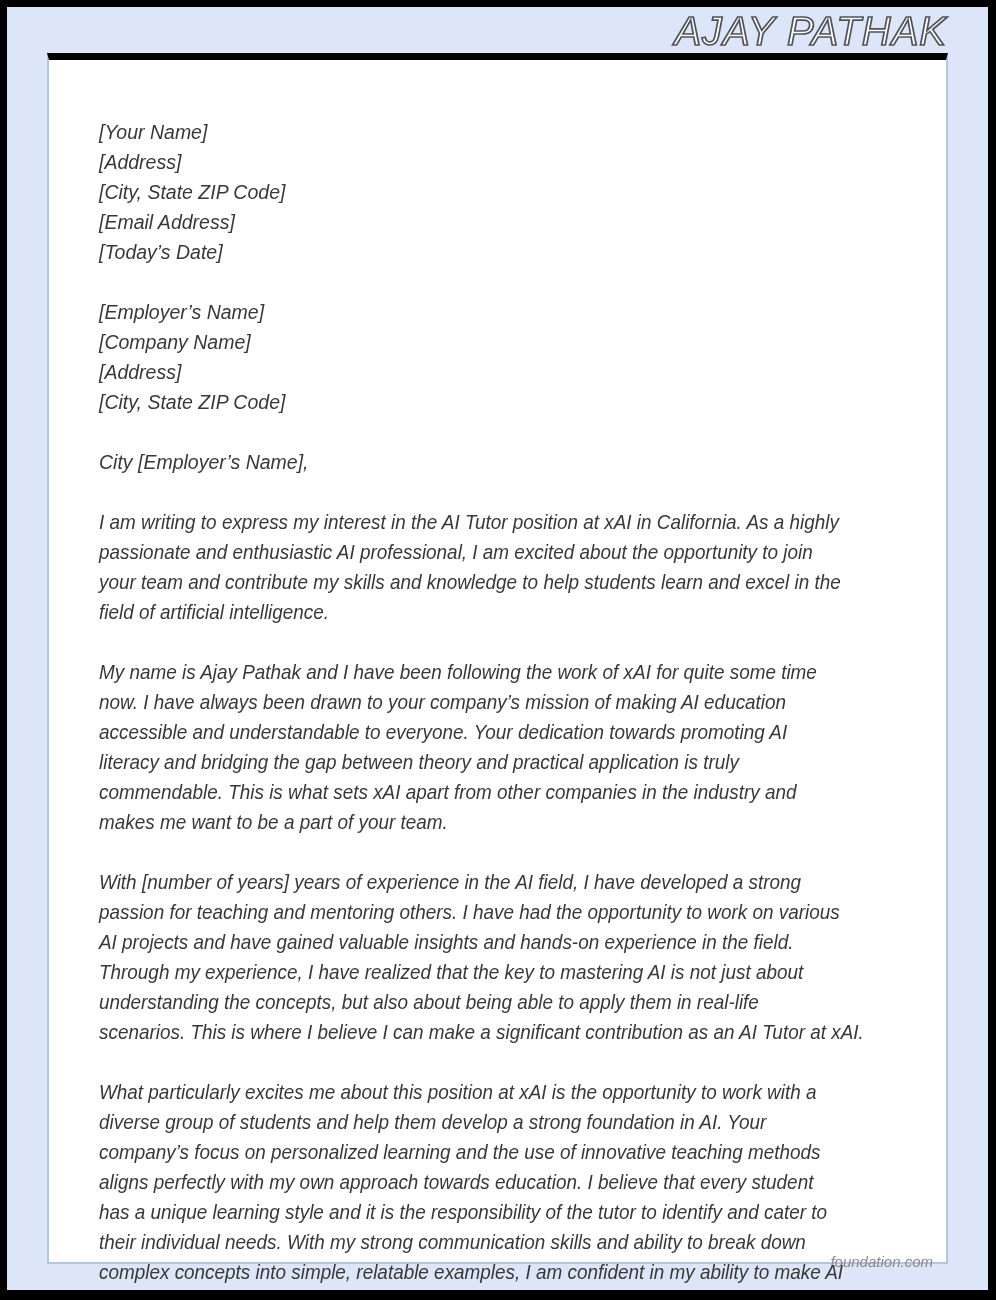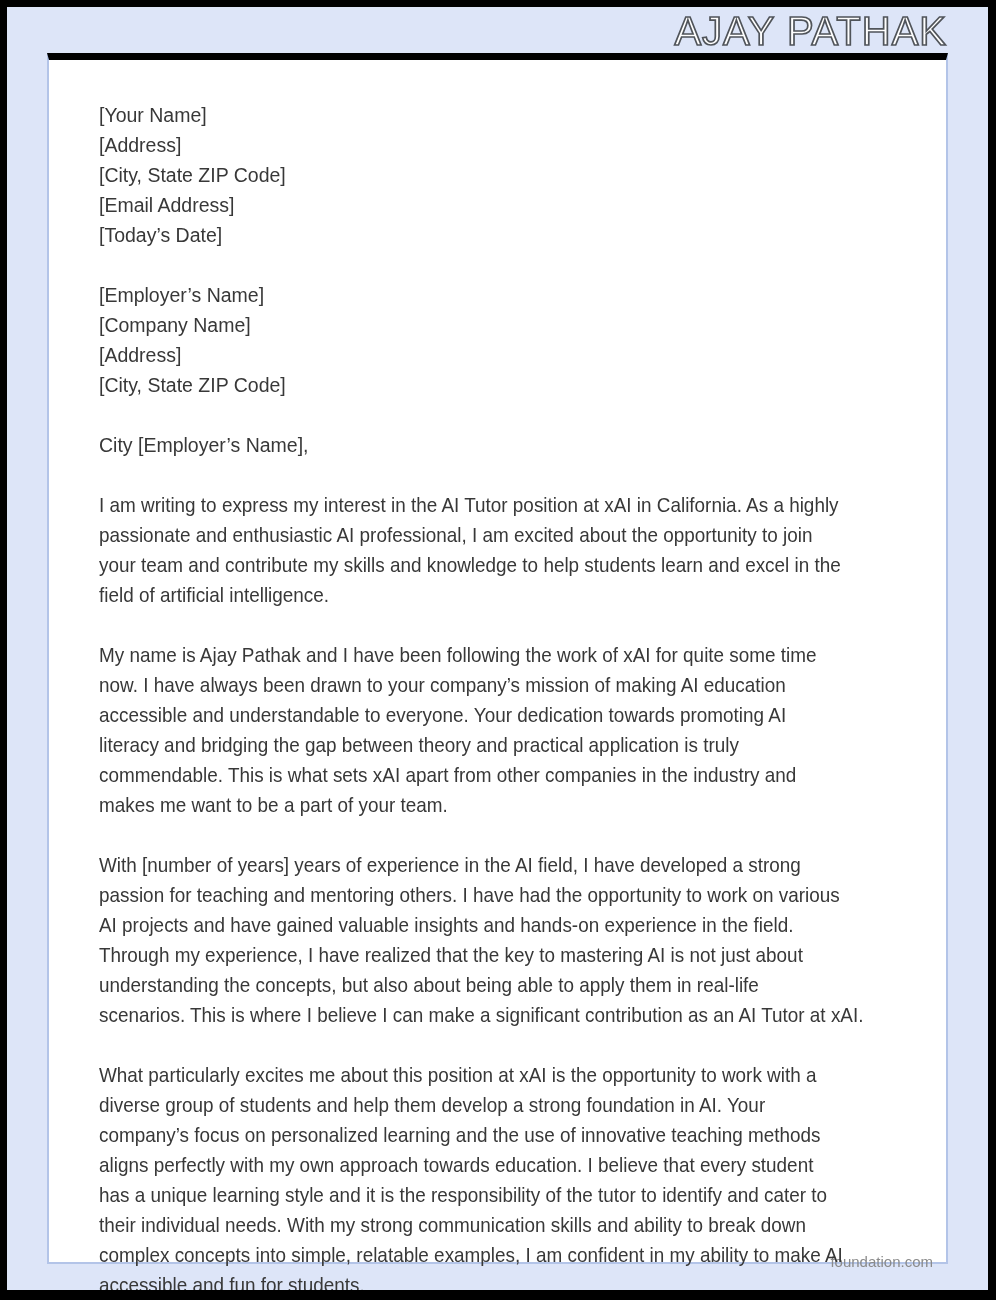--- a/index.html
+++ b/index.html
@@ -3,20 +3,21 @@
 <meta charset="utf-8">
 <style>
   html, body { margin: 0; padding: 0; background: #ffffff; }
   .canvas {
     position: relative;
     width: 996px;
     height: 1300px;
     background: #dde5f8;
     overflow: hidden;
     font-family: "Liberation Sans", sans-serif;
+    font-style: italic;
   }
   
   .frame { position: absolute; background: #000000; z-index: 10; }
   .frame-top    { left: 0; top: 0; width: 996px; height: 7px; }
   .frame-left   { left: 0; top: 0; width: 7px; height: 1300px; }
   .frame-right  { left: 988px; top: 0; width: 8px; height: 1300px; }
   .frame-bottom { left: 0; top: 1290px; width: 996px; height: 10px; }
 
   
   .header-name {
@@ -50,21 +51,21 @@
   .content {
     position: relative;
     z-index: 2;
     padding: 40px 0 0 50px;
     color: #383838;
     font-size: 19.5px;
     line-height: 30px;
   }
   .block {
     white-space: pre-line;
-    margin: 0 0 30px 0;
+    margin: 17px 0 30px 0;
   }
   .para {
     white-space: pre-line;
     margin: 0 0 30px 0;
     width: 990px;
     font-size: 21px;
     line-height: 30px;
     transform: scaleX(0.9);
     transform-origin: 0 0;
   }

